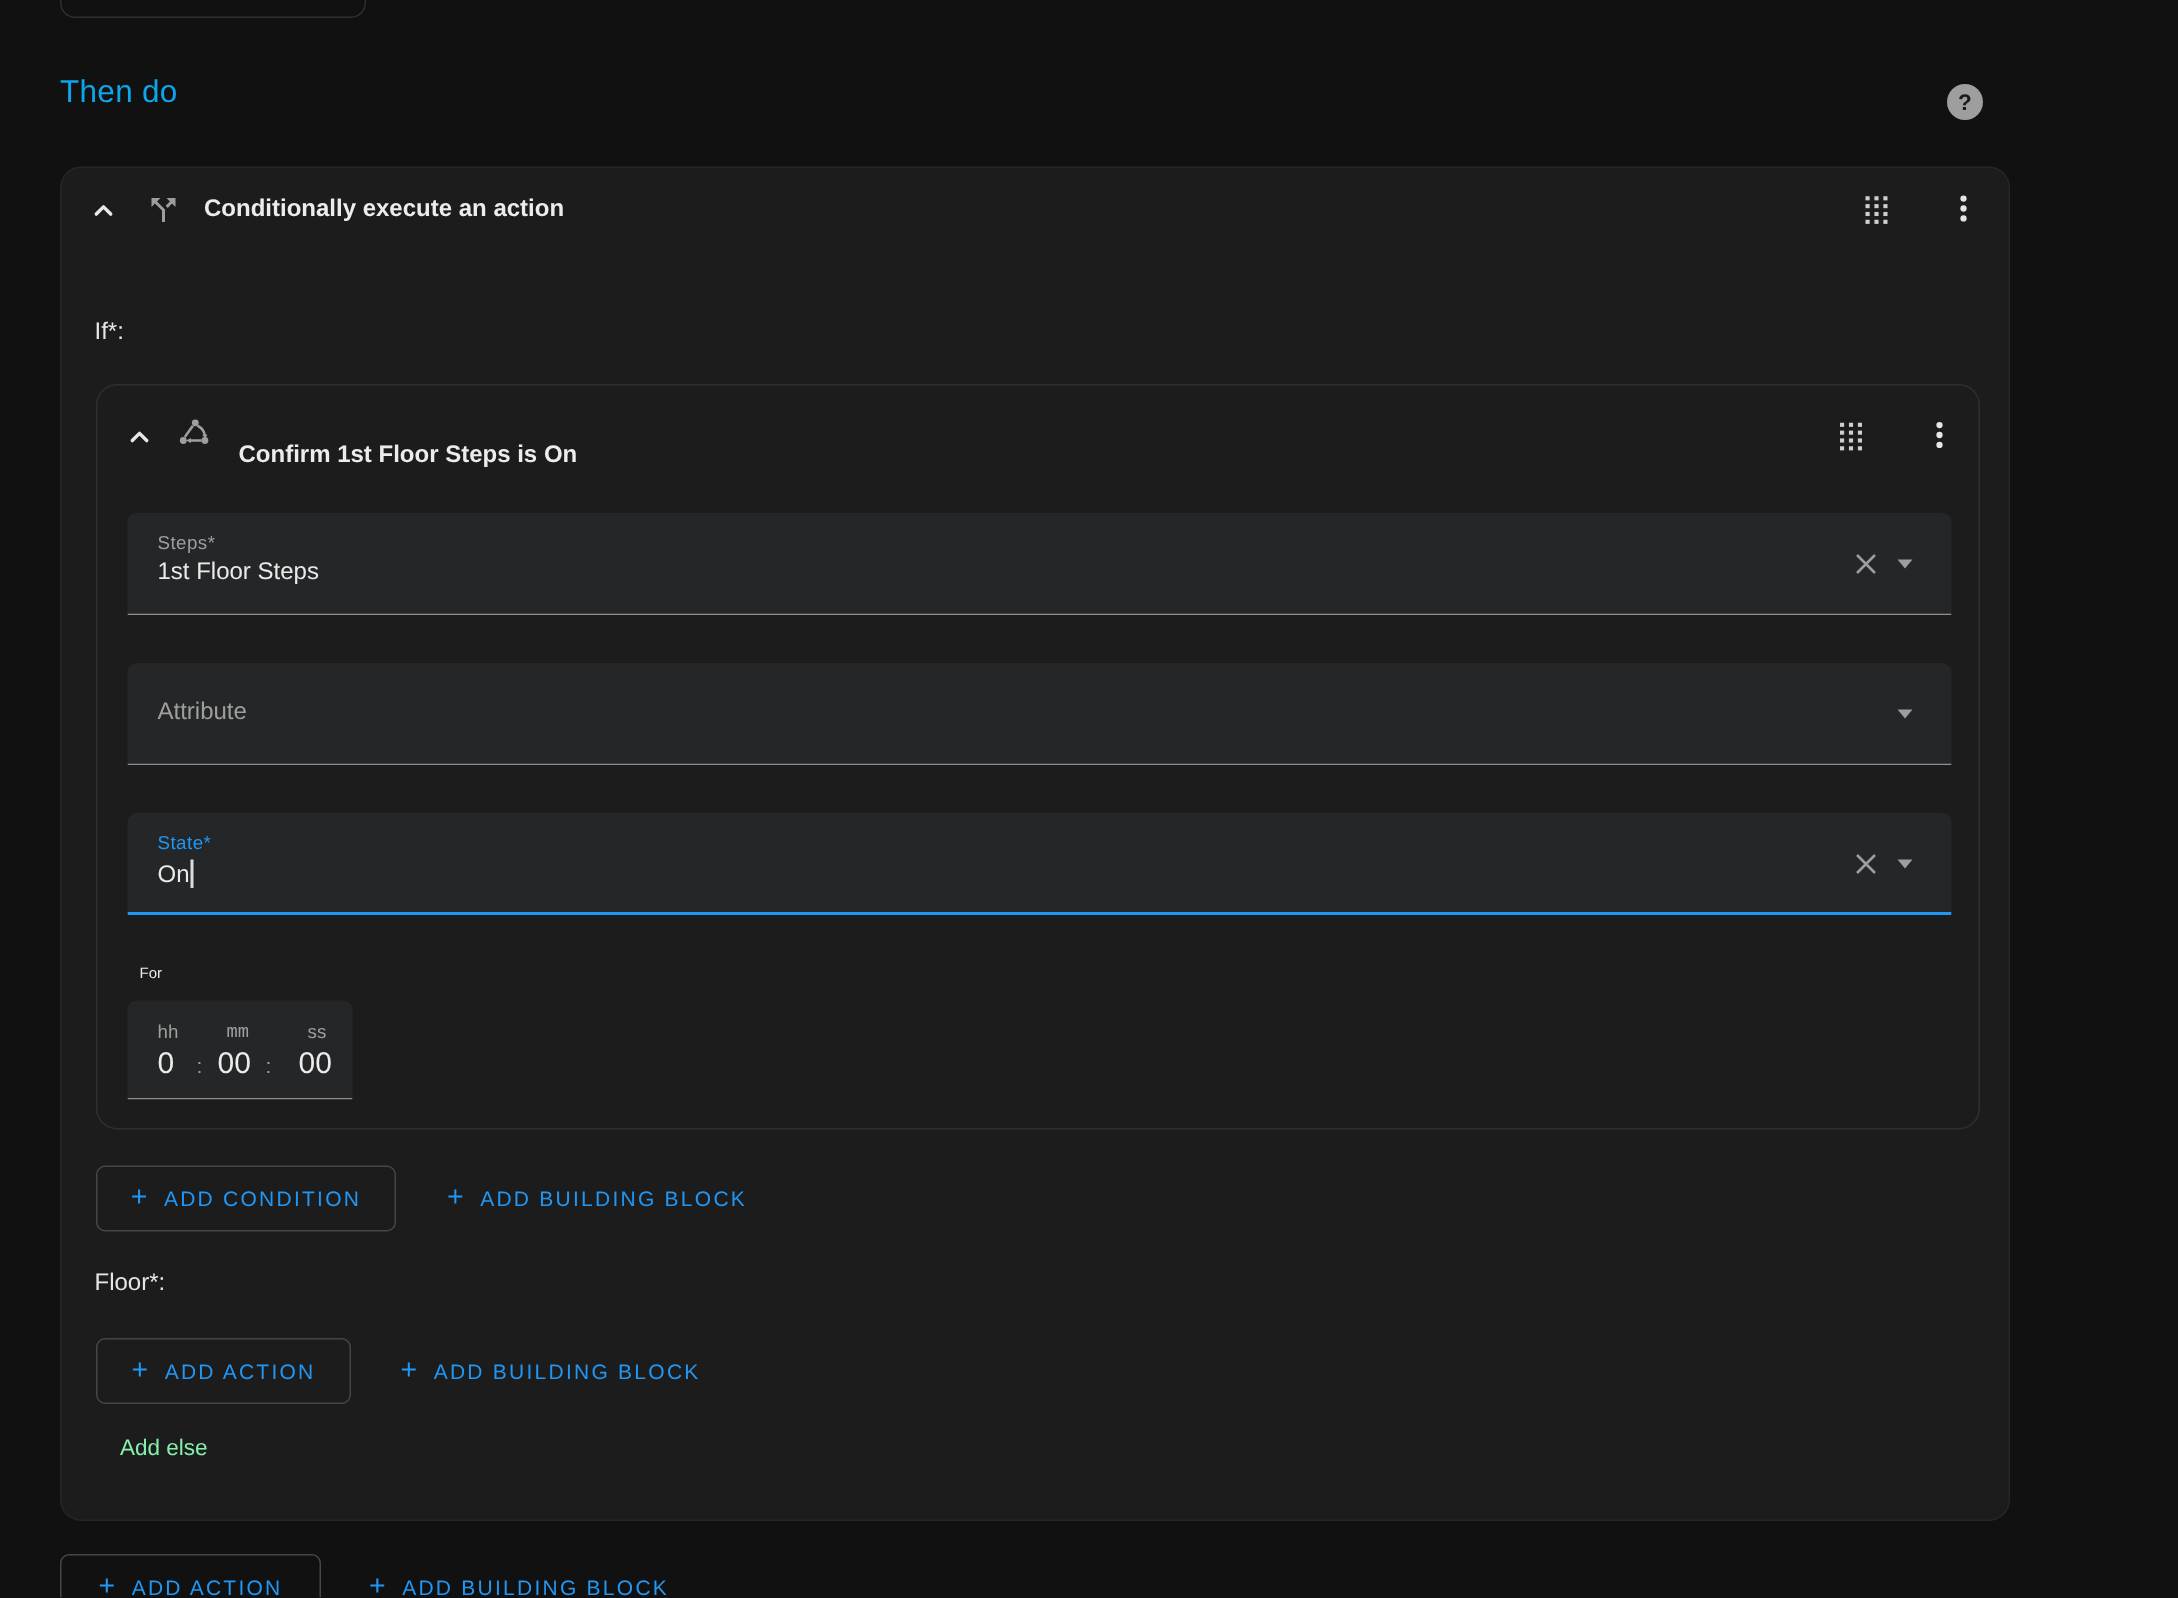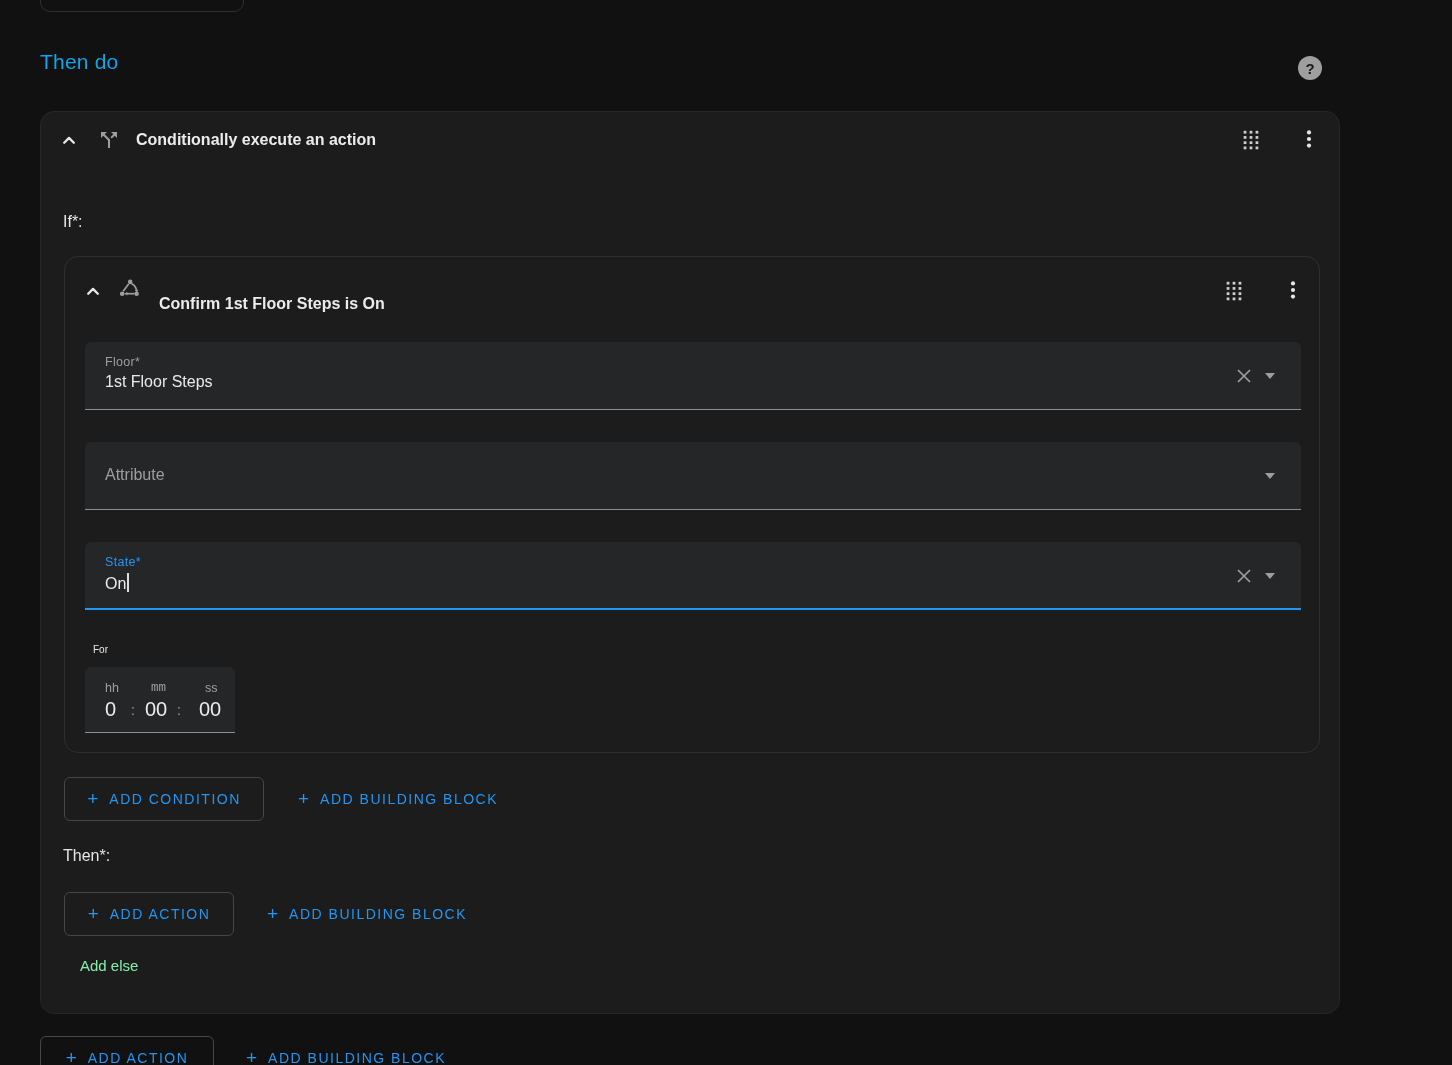--- a/index.html
+++ b/index.html
@@ -180,21 +180,21 @@
       </div>
       <div class="abs icon-btn" style="left:1216px; top:21px;">
         <svg width="24" height="24" viewBox="0 0 24 24" fill="#e6e6e6">
             <circle cx="12" cy="5.4" r="2.1"></circle>
             <circle cx="12" cy="12" r="2.1"></circle>
             <circle cx="12" cy="18.6" r="2.1"></circle>
           </svg>
       </div>
 
       <div class="field" style="top:85px;">
-        <span class="flabel">Floor*</span>
+        <span class="flabel">Steps*</span>
         <span class="fvalue">1st Floor Steps</span>
         <span class="clear-x" style="left:1150px;">
           <svg width="18" height="18" viewBox="0 0 18 18">
               <path d="M3 3 L15 15 M15 3 L3 15" stroke="#9e9e9e" stroke-width="1.7"></path>
             </svg>
         </span>
         <span class="dd-caret" style="left:1180px;"></span>
       </div>
 
       <div class="field" style="top:185px;">
@@ -229,21 +229,21 @@
 
     <div class="btn outlined" style="left:23px; top:665px; width:200px;">
       <span class="plus">+</span>
       <span>ADD CONDITION</span>
     </div>
     <div class="btn textbtn" style="left:243px; top:665px;">
       <span class="plus">+</span>
       <span>ADD BUILDING BLOCK</span>
     </div>
 
-    <div class="abs section-label" style="left:22px; top:735px;">Then*:</div>
+    <div class="abs section-label" style="left:22px; top:735px;">Floor*:</div>
 
     <div class="btn outlined" style="left:23px; top:780px; width:170px;">
       <span class="plus">+</span>
       <span>ADD ACTION</span>
     </div>
     <div class="btn textbtn" style="left:212px; top:780px;">
       <span class="plus">+</span>
       <span>ADD BUILDING BLOCK</span>
     </div>
 

